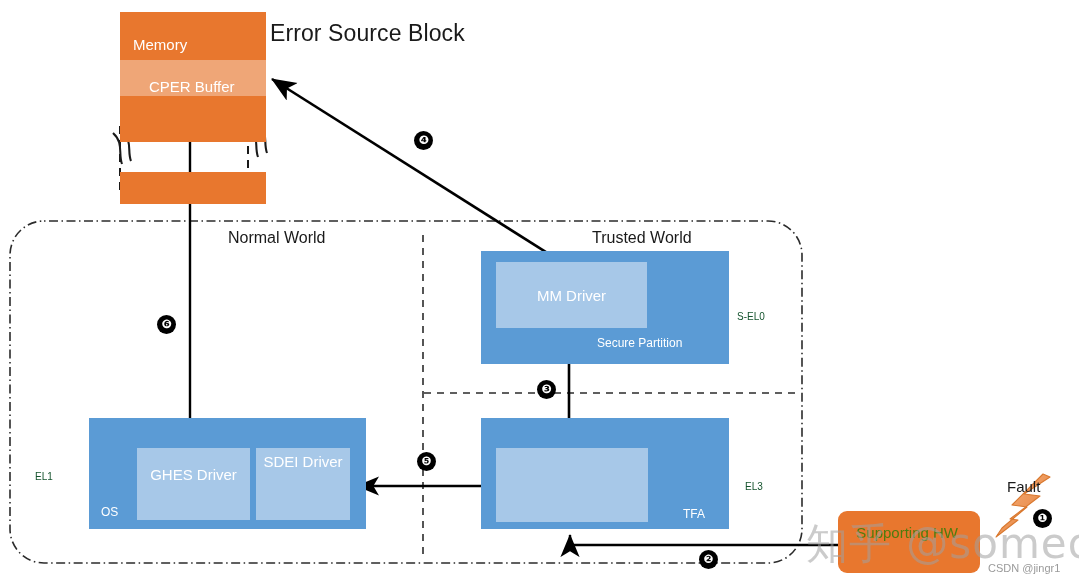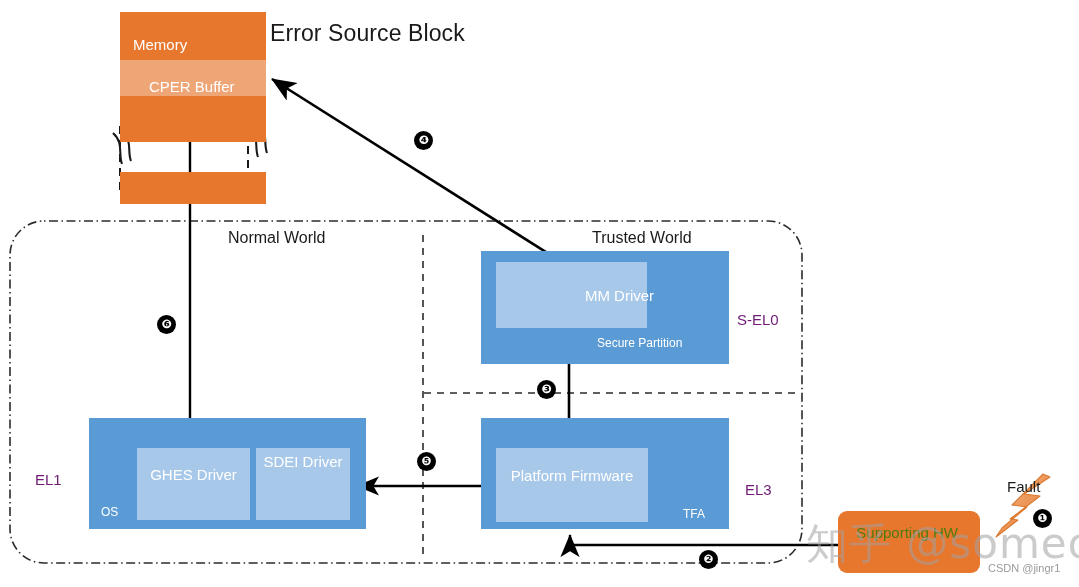--- a/index.html
+++ b/index.html
@@ -7,21 +7,21 @@
   #stage{position:relative;width:1079px;height:587px;background:#fff;}
   svg#canvas{position:absolute;left:0;top:0;width:1079px;height:587px;}
 
   .abs{position:absolute;}
 
   
   .ttl-error-source{left:270px;top:20px;font-size:23px;color:#1a1a1a;letter-spacing:.1px;}
   .lbl-world{font-size:16px;color:#1a1a1a;}
   .lbl-nw{left:228px;top:229px;}
   .lbl-tw{left:592px;top:229px;}
-  .lbl-el{font-size:15px;color:#701a75;}
+  .lbl-el{font-size:10px;color:#14532d;}
   .lbl-el1{left:35px;top:471px;}
   .lbl-el3{left:745px;top:481px;}
   .lbl-sel0{left:737px;top:311px;}
   .lbl-fault{left:1007px;top:478px;font-size:15px;color:#1a1a1a;}
 
   
   .mem-wrap{left:120px;top:12px;width:146px;height:192px;}
   .mem-seg{position:absolute;left:0;width:146px;}
   .mem-top{top:0;height:48px;background:#E8772E;}
   .mem-cper{top:48px;height:36px;background:#EFA677;}
@@ -33,21 +33,21 @@
 
   
   .box-outer{background:#5B9BD5;}
   .box-inner{background:#A7C8E8;}
   .bx-label{position:absolute;color:#ffffff;font-size:15px;line-height:19px;text-align:center;}
   .bx-corner{position:absolute;color:#ffffff;font-size:12px;}
 
   
   .sp-outer{left:481px;top:251px;width:248px;height:113px;}
   .sp-inner{left:496px;top:262px;width:151px;height:66px;}
-  .sp-mm{left:496px;top:286px;width:151px;padding-left:48px;}
+  .sp-mm{left:496px;top:286px;width:151px;}
   .sp-name{left:597px;top:336px;}
 
   
   .tfa-outer{left:481px;top:418px;width:248px;height:111px;}
   .tfa-inner{left:496px;top:448px;width:152px;height:74px;}
   .tfa-pf{left:496px;top:466px;width:152px;}
   .tfa-name{left:683px;top:507px;}
 
   
   .os-outer{left:89px;top:418px;width:277px;height:111px;}
@@ -157,21 +157,20 @@
   <div class="abs lbl-el lbl-el3">EL3</div>
   <div class="abs lbl-el lbl-sel0">S-EL0</div>
 
   <div class="abs box-outer sp-outer"></div>
   <div class="abs box-inner sp-inner"></div>
   <div class="abs bx-label sp-mm">MM Driver</div>
   <div class="abs bx-corner sp-name">Secure Partition</div>
 
   <div class="abs box-outer tfa-outer"></div>
   <div class="abs box-inner tfa-inner"></div>
-  <div class="abs bx-label tfa-pf">Platform Firmware</div>
   <div class="abs bx-corner tfa-name">TFA</div>
 
   <div class="abs box-outer os-outer"></div>
   <div class="abs box-inner os-inner-a"></div>
   <div class="abs box-inner os-inner-b"></div>
   <div class="abs bx-label os-ghes">GHES Driver</div>
   <div class="abs bx-label os-sdei">SDEI Driver</div>
   <div class="abs bx-corner os-name">OS</div>
 
   <div class="abs shw"></div>

